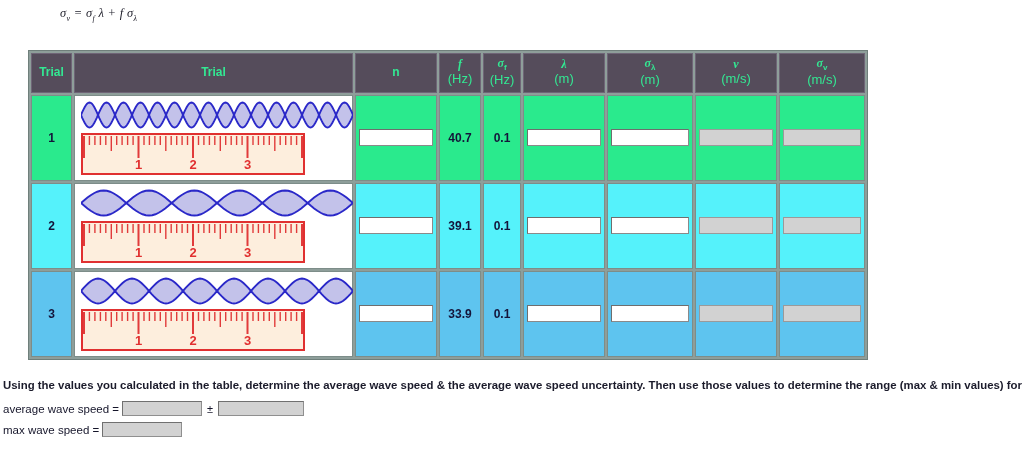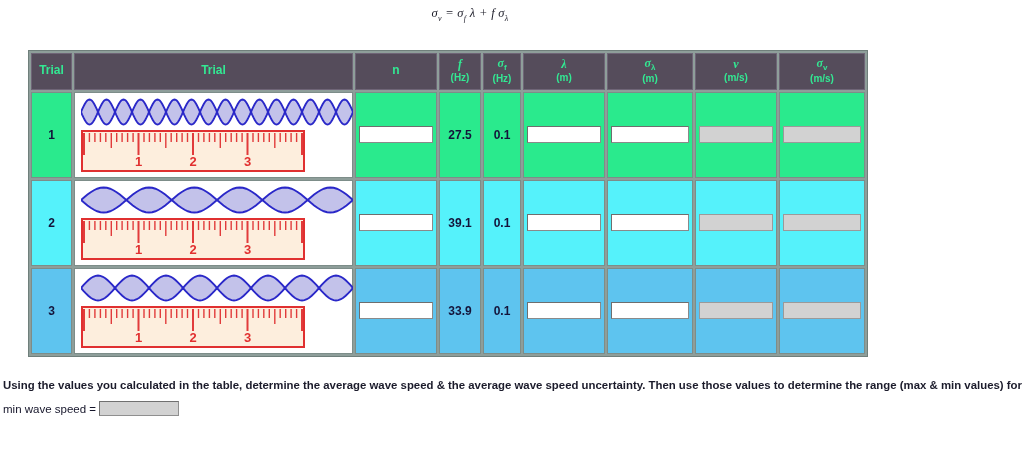--- a/index.html
+++ b/index.html
@@ -9,21 +9,21 @@
     font-family:"Liberation Sans", sans-serif;
     font-size:12px;
     color:#1a1a2e;
     overflow:hidden;
     position:relative;
   }
 
   
   .formula-bar{
     position:absolute;left:0;top:6px;width:880px;
-    text-align:center;
+    text-align:left;
   }
   .formula{
     display:inline-block;
     margin-left:60px;
     font-family:"Liberation Serif", serif;
     font-style:italic;
     font-size:12.5px;
     color:#1c1c28;
     letter-spacing:.3px;
     white-space:nowrap;
@@ -48,21 +48,21 @@
     background:#554c5b;
     color:#33e893;
     font-weight:bold;
     font-size:12px;
     text-align:center;
     padding:3px 1px 4px 1px;
     line-height:1.12;
     border:1px solid #6f6577;
     font-family:"Liberation Sans", sans-serif;
   }
-  table.data th .unit{font-size:10px;display:block;font-weight:bold;}
+  table.data th .unit{font-size:13px;display:block;font-weight:normal;}
   table.data th i{font-family:"Liberation Serif",serif;font-style:italic;}
   table.data th sub{font-size:8px;}
 
   table.data td{
     border:1px solid #7d8d89;
     padding:0;
     vertical-align:middle;
     text-align:center;
     font-size:12px;
     font-weight:bold;
@@ -272,21 +272,21 @@
                   <text x="57.5" y="36" font-family="Liberation Sans, sans-serif" font-size="13" font-weight="bold" fill="#e13030" text-anchor="middle">1</text>
                   <text x="112.0" y="36" font-family="Liberation Sans, sans-serif" font-size="13" font-weight="bold" fill="#e13030" text-anchor="middle">2</text>
                   <text x="166.5" y="36" font-family="Liberation Sans, sans-serif" font-size="13" font-weight="bold" fill="#e13030" text-anchor="middle">3</text>
                 </svg>
               </span>
             </div>
           </td>
           <td>
             <span class="inp wide"></span>
           </td>
-          <td>27.5</td>
+          <td>40.7</td>
           <td>0.1</td>
           <td>
             <span class="inp wide"></span>
           </td>
           <td>
             <span class="inp wide"></span>
           </td>
           <td>
             <span class="inp wide disabled"></span>
           </td>
@@ -466,19 +466,25 @@
             <span class="inp wide disabled"></span>
           </td>
         </tr>
       </tbody>
 </table>
 </div>
 
 <div class="bottom">
   <div class="instr">Using the values you calculated in the table, determine the average wave speed &amp; the average wave speed uncertainty. Then use those values to determine the range (max &amp; min values) for the wave speed.</div>
 
-
-
   <div class="frow">
-    <span class="lbl">min wave speed =</span>
+    <span class="lbl">average wave speed =</span>
+    <span class="gray-inp" style="width:80px"></span>
+    <span class="pm">±</span>
+    <span class="gray-inp" style="width:86px"></span>
+  </div>
+
+  <div class="frow">
+    <span class="lbl">max wave speed =</span>
     <span class="gray-inp" style="width:80px"></span>
   </div>
+
 </div>
 
 </body></html>

